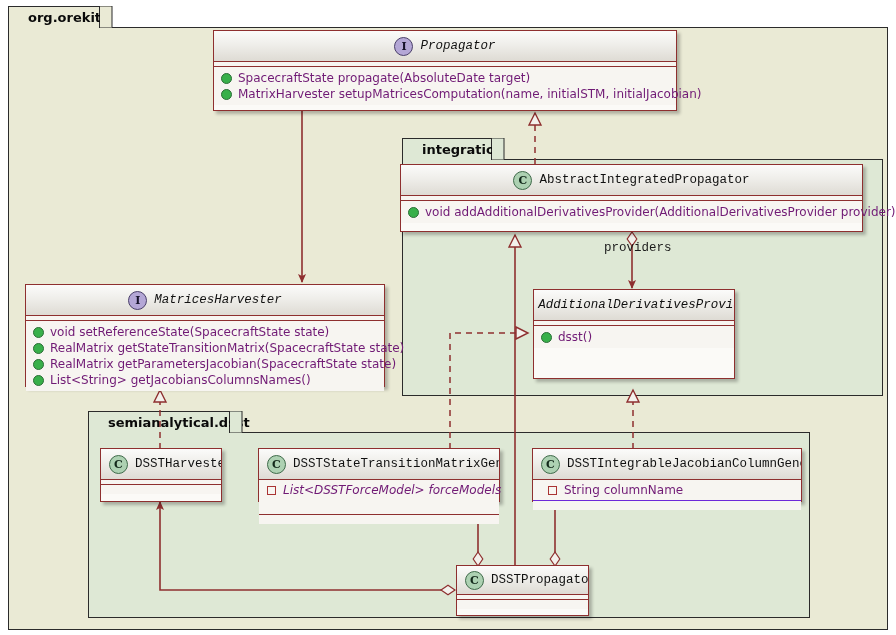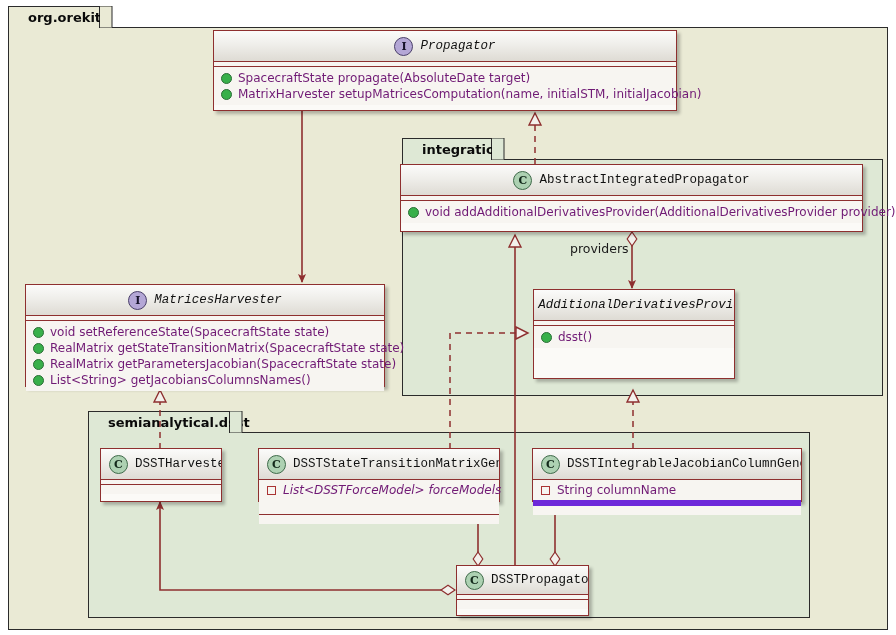--- a/index.html
+++ b/index.html
@@ -180,21 +180,21 @@
     <g>
       <path d="M478,566 L478,502" stroke="#8e2f2f" stroke-width="1.6" fill="none" marker-start="url(#openDiamond)" marker-end="url(#solidArrow)"></path>
     </g>
 
      DSSTIntegrableJacobianColumnGenerator --&gt;
     <g>
       <path d="M555,566 L555,502" stroke="#8e2f2f" stroke-width="1.6" fill="none" marker-start="url(#openDiamond)" marker-end="url(#solidArrow)"></path>
     </g>
   </svg>
 
-  <div class="edge-label" style="left:570px;top:241px;">providers</div>
+  <div class="edge-label" style="left:604px;top:241px;font-family:Liberation Mono, monospace;">providers</div>
 
   <div class="cls" style="left:213px;top:30px;width:464px;height:81px;">
     <div class="hdr">
       <span class="stereo iface">I</span>
       <span class="cname it">Propagator</span>
     </div>
     <div class="sep"></div>
     <div class="compartment">
       <div class="row">
         <span class="vis"></span>
@@ -282,21 +282,21 @@
       </div>
     </div>
     <div class="compartment empty"></div>
   </div>
 
   <div class="cls" style="left:532px;top:448px;width:270px;height:54px;">
     <div class="hdr left">
       <span class="stereo clazz">C</span>
       <span class="cname">DSSTIntegrableJacobianColumnGenerator</span>
     </div>
-    <div class="compartment" style="border-bottom:6px solid #6d28d9;padding:2px 4px 2px 5px;">
+    <div class="compartment" style="border-bottom:1px solid #6d28d9;padding:2px 4px 2px 12px;">
       <div class="row">
         <span class="vis priv"></span>
         <span class="memtext">String columnName</span>
       </div>
     </div>
     <div class="compartment empty"></div>
   </div>
 
   <div class="cls" style="left:456px;top:565px;width:133px;height:51px;">
     <div class="hdr left" style="height:29px;">

